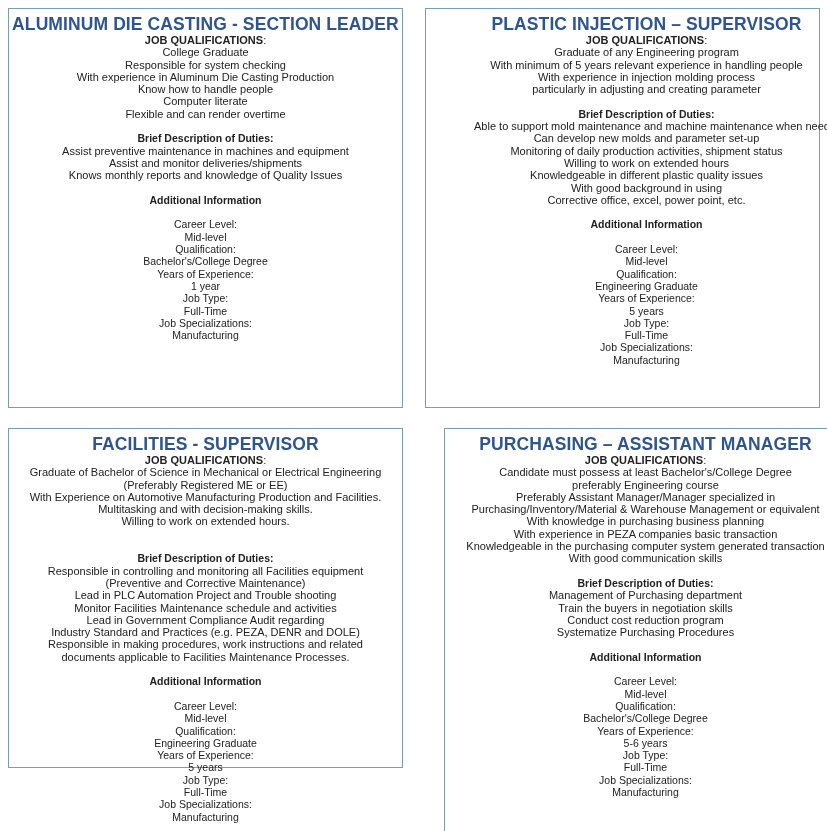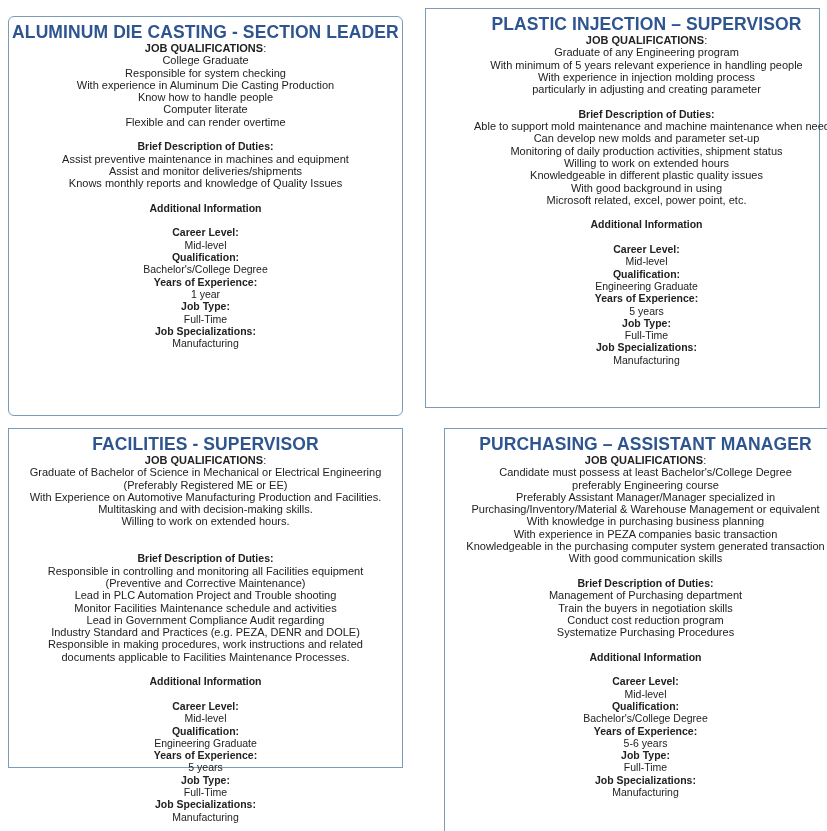--- a/index.html
+++ b/index.html
@@ -1,32 +1,32 @@
 <!DOCTYPE html>
 <html><head>
 <meta charset="utf-8">
 <style>
   html, body { margin: 0; padding: 0; background: #ffffff; }
   body { width: 827px; height: 831px; position: relative; overflow: hidden;
          font-family: "Liberation Sans", sans-serif; color: #222222; }
   .card { position: absolute; box-sizing: border-box; border: 1px solid #7a9cb8;
           background: #ffffff; text-align: center; }
-  #card-0 { left: 8px; top: 16px; width: 395px; height: 400px; border-radius: 6px; }
+  #card-0 { left: 8px; top: 8px; width: 395px; height: 400px; }
   #card-1 { left: 425px; top: 8px; width: 395px; height: 400px; padding-left: 48px; }
   #card-2 { left: 8px; top: 428px; width: 395px; height: 340px; }
   #card-3 { left: 444px; top: 428px; width: 395px; height: 436px; padding-left: 8px; }
   .title { color: #2e5590; font-weight: bold; font-size: 17.5px; line-height: 20px;
            margin-top: 5px; white-space: nowrap; letter-spacing: 0.1px; }
   .line { font-size: 11px; line-height: 12.3px; white-space: nowrap; }
   .qual-head { font-size: 11px; line-height: 12.3px; font-weight: bold; }
   .qual-head .colon { font-weight: normal; }
   .sec-head { font-size: 10.5px; line-height: 12.3px; font-weight: bold; }
   .gap { height: 12.3px; }
   .gap2 { height: 24.6px; }
-  .info-label { font-size: 10.5px; line-height: 12.3px; font-weight: bold; }
+  .info-label { font-size: 10.5px; line-height: 12.3px; font-weight: normal; }
   .info-value { font-size: 10.5px; line-height: 12.3px; }
 </style>
 </head>
 <body>
 
 <div class="card" id="card-0">
   <div class="title">ALUMINUM DIE CASTING - SECTION LEADER</div>
   <div class="qual-head"><span>JOB QUALIFICATIONS</span><span class="colon">:</span></div>
   <div class="line">College Graduate</div>
   <div class="line">Responsible for system checking</div>
@@ -62,21 +62,21 @@
   <div class="line">With experience in injection molding process</div>
   <div class="line">particularly in adjusting and creating parameter</div>
   <div class="gap"></div>
   <div class="sec-head">Brief Description of Duties:</div>
   <div class="line">Able to support mold maintenance and machine maintenance when needed</div>
   <div class="line">Can develop new molds and parameter set-up</div>
   <div class="line">Monitoring of daily production activities, shipment status</div>
   <div class="line">Willing to work on extended hours</div>
   <div class="line">Knowledgeable in different plastic quality issues</div>
   <div class="line">With good background in using</div>
-  <div class="line">Microsoft related, excel, power point, etc.</div>
+  <div class="line">Corrective office, excel, power point, etc.</div>
   <div class="gap"></div>
   <div class="sec-head">Additional Information</div>
   <div class="gap"></div>
   <div class="info-label">Career Level:</div>
   <div class="info-value">Mid-level</div>
   <div class="info-label">Qualification:</div>
   <div class="info-value">Engineering Graduate</div>
   <div class="info-label">Years of Experience:</div>
   <div class="info-value">5 years</div>
   <div class="info-label">Job Type:</div>

